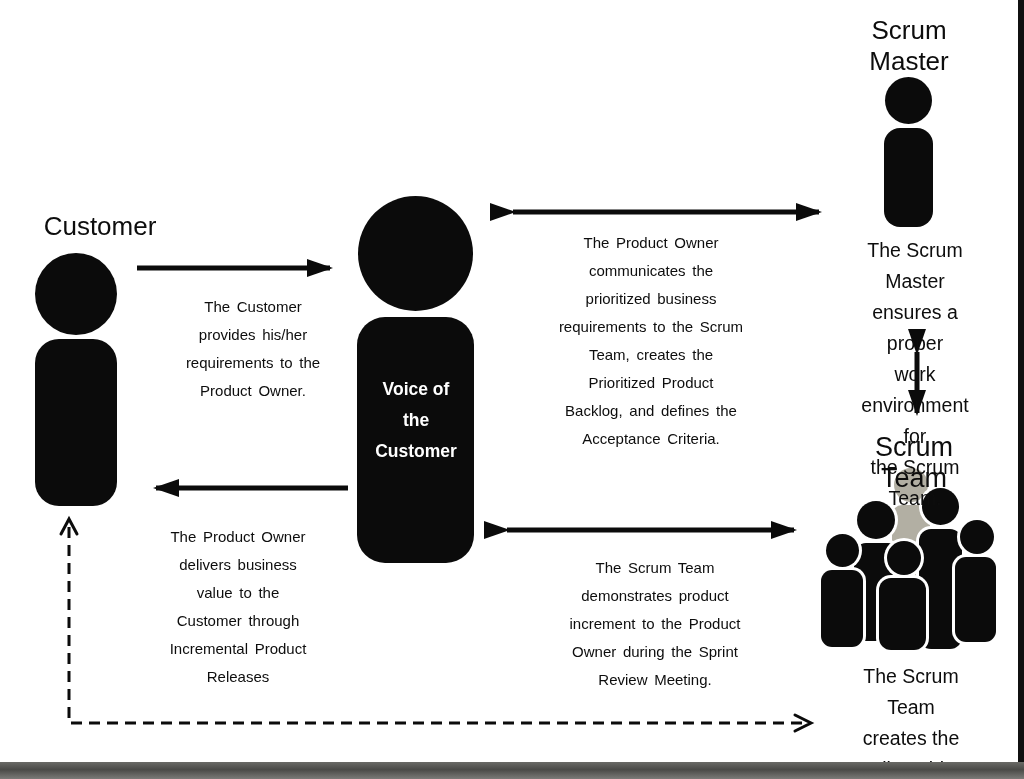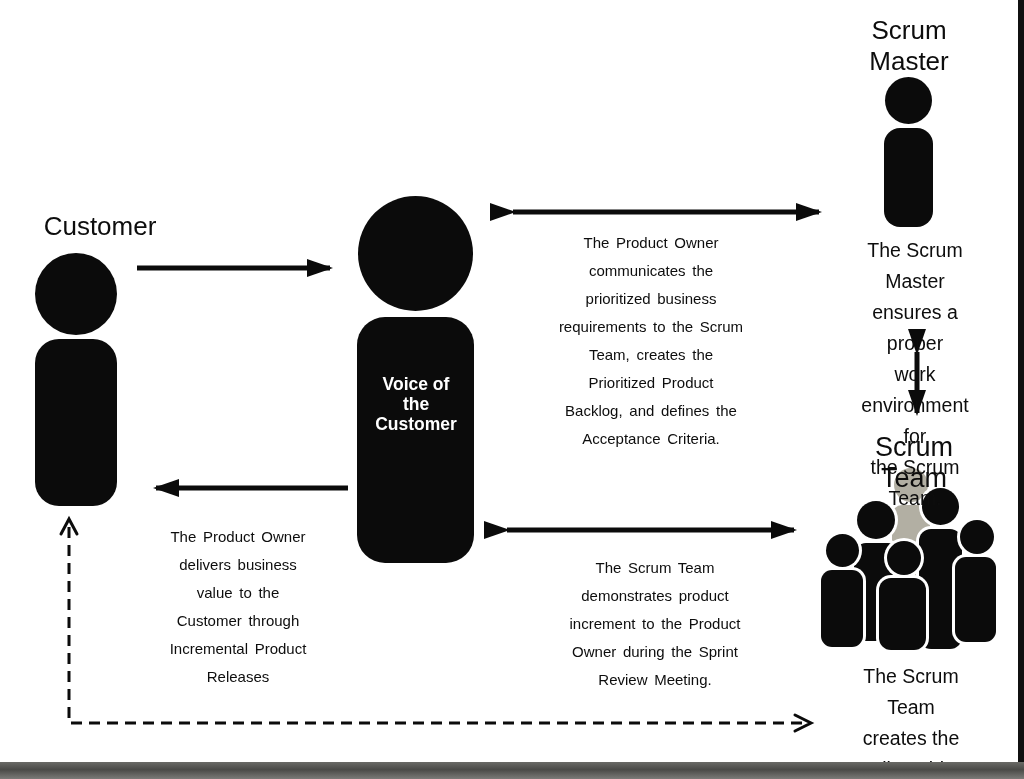--- a/index.html
+++ b/index.html
@@ -24,21 +24,21 @@
     white-space:pre-line;
     text-align:center;
     transform:translateX(-50%);
     color:var(--ink);
   }
   .title{font-size:26px;line-height:31px;}
   .title-lg{font-size:27px;line-height:31px;}
   .block20{font-size:15px;line-height:28px;word-spacing:2.5px;}
   .block19{font-size:19.5px;line-height:31px;}
   .voice{
-    font-size:17.5px;line-height:20px;font-weight:bold;
+    font-size:17.5px;line-height:31px;font-weight:bold;
     color:var(--badge-text);
   }
   .head{position:absolute;border-radius:50%;background:var(--figure);}
   .body{position:absolute;background:var(--figure);}
   .outlined{box-shadow:0 0 0 3px var(--background);}
   .gray{background:var(--figure-gray);}
   svg.overlay{position:absolute;left:0;top:0;pointer-events:none;}
   .solid-arrow{stroke:var(--figure);stroke-width:5;fill:none;}
   .dashed-arrow{stroke:var(--figure);stroke-width:3;fill:none;stroke-dasharray:11 7;}
   .chevron{stroke:var(--figure);stroke-width:3;fill:none;stroke-linecap:round;}
@@ -117,20 +117,24 @@
 
   <div class="txt voice" style="left:416px;top:374px;">Voice of
 the
 Customer</div>
 
   <div class="txt title" style="left:909px;top:15px;">Scrum
 Master</div>
 
   <div class="txt title-lg" style="left:914px;top:432px;">Scrum Team</div>
 
+  <div class="txt block20" style="left:253px;top:293px;">The Customer
+provides his/her
+requirements to the
+Product Owner.</div>
 
   <div class="txt block20" style="left:651px;top:229px;">The Product Owner
 communicates the
 prioritized business
 requirements to the Scrum
 Team, creates the
 Prioritized Product
 Backlog, and defines the
 Acceptance Criteria.</div>
 

